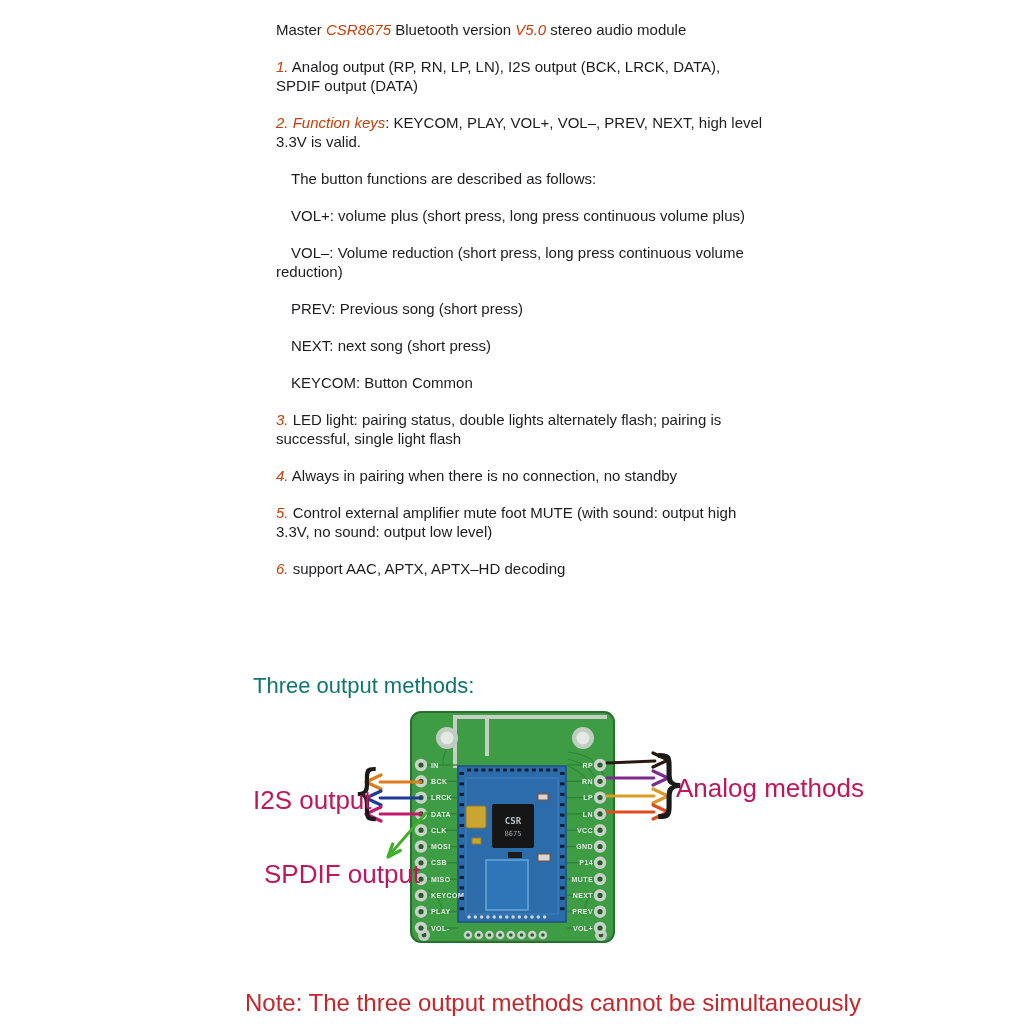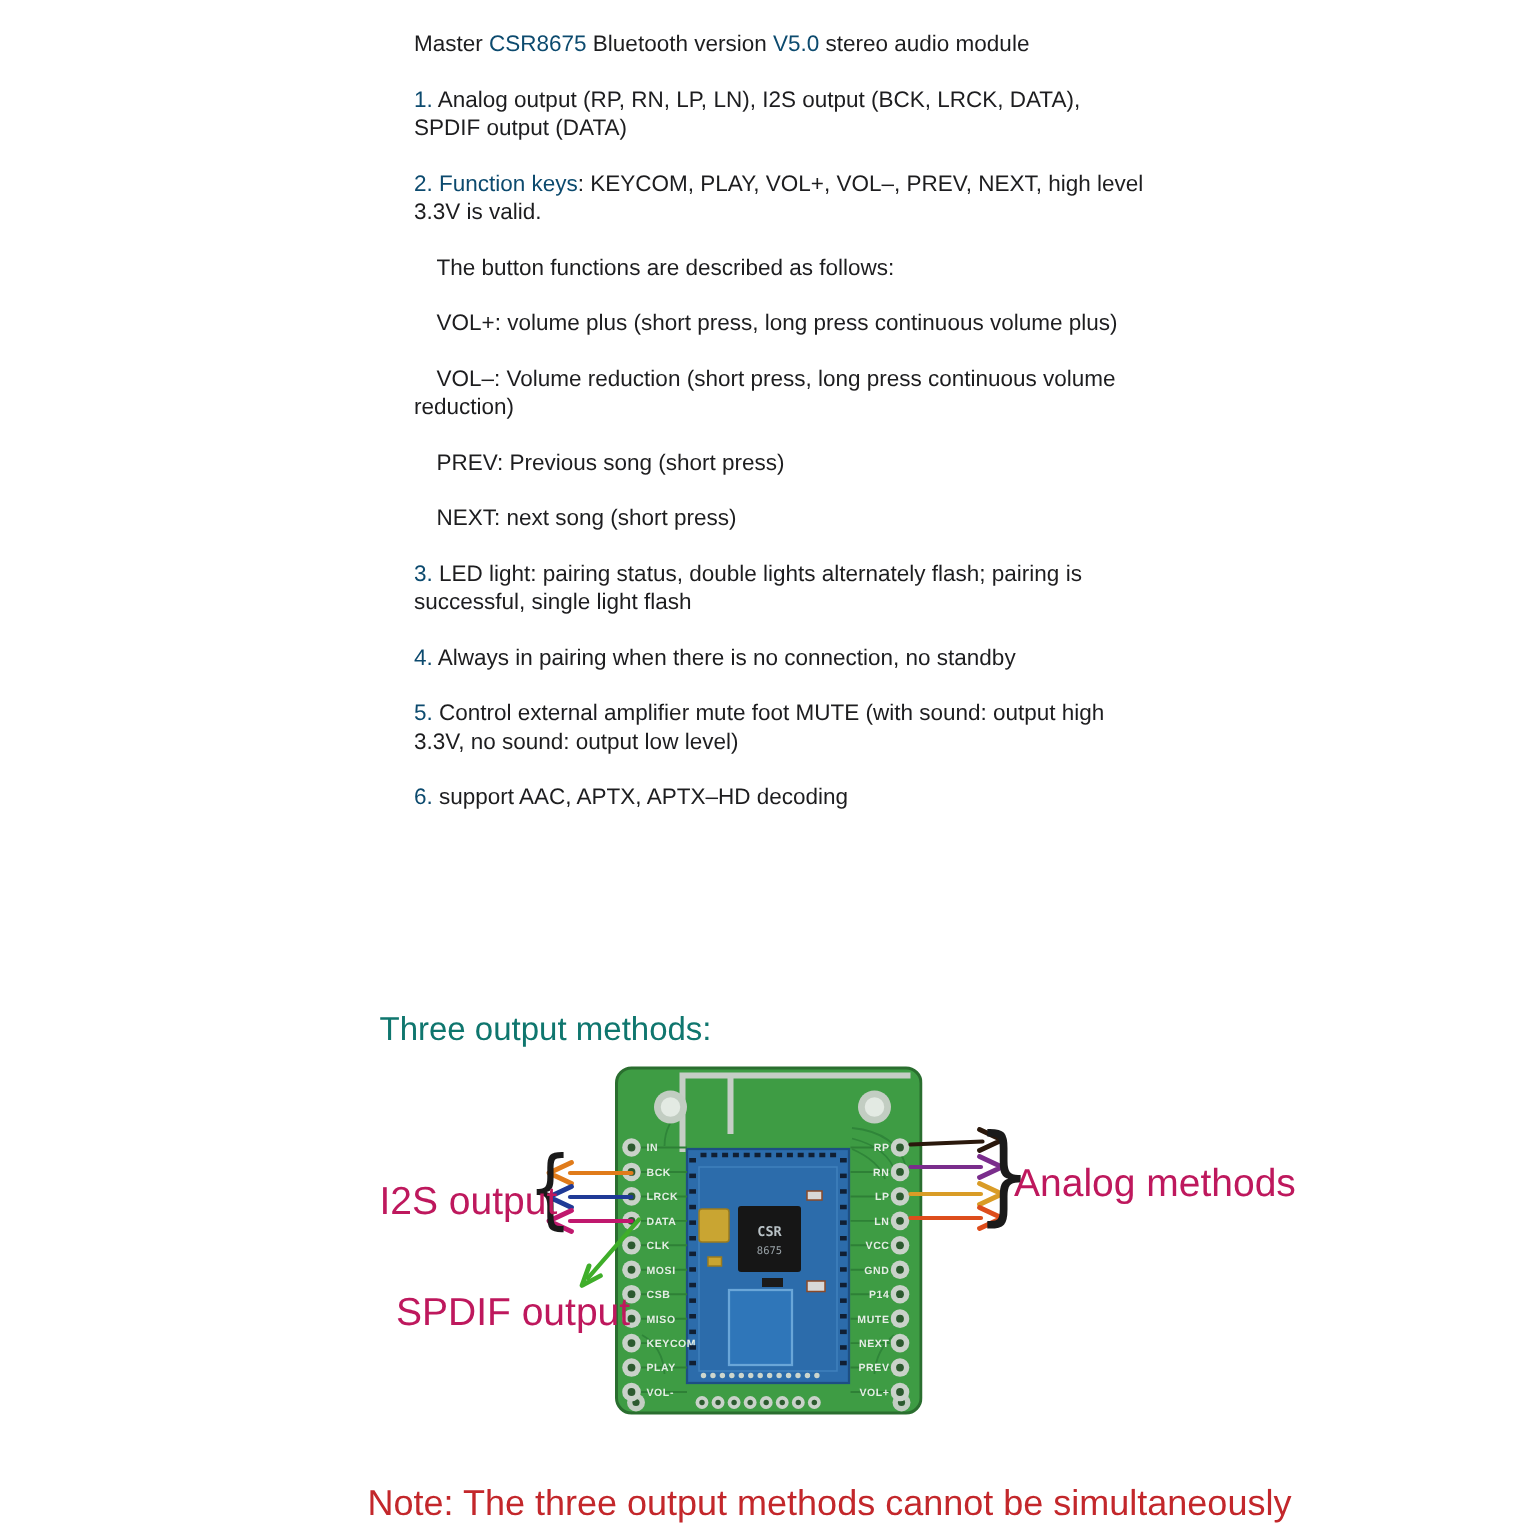--- a/index.html
+++ b/index.html
@@ -3,21 +3,21 @@
 <meta charset="utf-8">
 <style>
   html,body{margin:0;padding:0;background:#ffffff;}
   body{width:1024px;height:1024px;position:relative;overflow:hidden;
        font-family:"Liberation Sans",sans-serif;color:#1d1d1f;}
 
   
   .textcol{position:absolute;left:276px;top:20px;width:524px;}
   .textcol p{margin:0 0 18px 0;font-size:15px;line-height:19px;white-space:pre-line;}
   .textcol p.indent{text-indent:15px;}
-  .red{color:#0c4a6e;}
+  .red{color:#c2410c;font-style:italic;}
 
   
   .section-heading{position:absolute;left:253px;top:673px;font-size:22px;line-height:26px;color:#0f766e;}
   .note{position:absolute;left:245px;top:965px;font-size:24px;line-height:28px;color:#c3272b;margin-top:24px;}
   .diagram-label{position:absolute;color:#be185d;font-size:26px;line-height:30px;white-space:nowrap;}
   #i2s-label{left:253px;top:785px;}
   #spdif-label{left:264px;top:859px;}
   #analog-label{left:676px;top:773px;}
   .brace{position:absolute;color:#1a1a1a;font-family:"DejaVu Sans",sans-serif;
          transform:scaleX(.8);transform-origin:left top;}
@@ -41,20 +41,21 @@
   <p><span class="red">1.</span><span> Analog output (RP, RN, LP, LN), I2S output (BCK, LRCK, DATA),
 SPDIF output (DATA)</span></p>
   <p><span class="red">2. Function keys</span><span>: KEYCOM, PLAY, VOL+, VOL–, PREV, NEXT, high level
 3.3V is valid.</span></p>
   <p class="indent"><span>The button functions are described as follows:</span></p>
   <p class="indent"><span>VOL+: volume plus (short press, long press continuous volume plus)</span></p>
   <p class="indent"><span>VOL–: Volume reduction (short press, long press continuous volume
 reduction)</span></p>
   <p class="indent"><span>PREV: Previous song (short press)</span></p>
   <p class="indent"><span>NEXT: next song (short press)</span></p>
+  <p class="indent"><span>KEYCOM: Button Common</span></p>
   <p><span class="red">3.</span><span> LED light: pairing status, double lights alternately flash; pairing is
 successful, single light flash</span></p>
   <p><span class="red">4.</span><span> Always in pairing when there is no connection, no standby</span></p>
   <p><span class="red">5.</span><span> Control external amplifier mute foot MUTE (with sound: output high
 3.3V, no sound: output low level)</span></p>
   <p><span class="red">6.</span><span> support AAC, APTX, APTX–HD decoding</span></p>
 </div>
 
 <div class="section-heading">Three output methods:</div>
 

